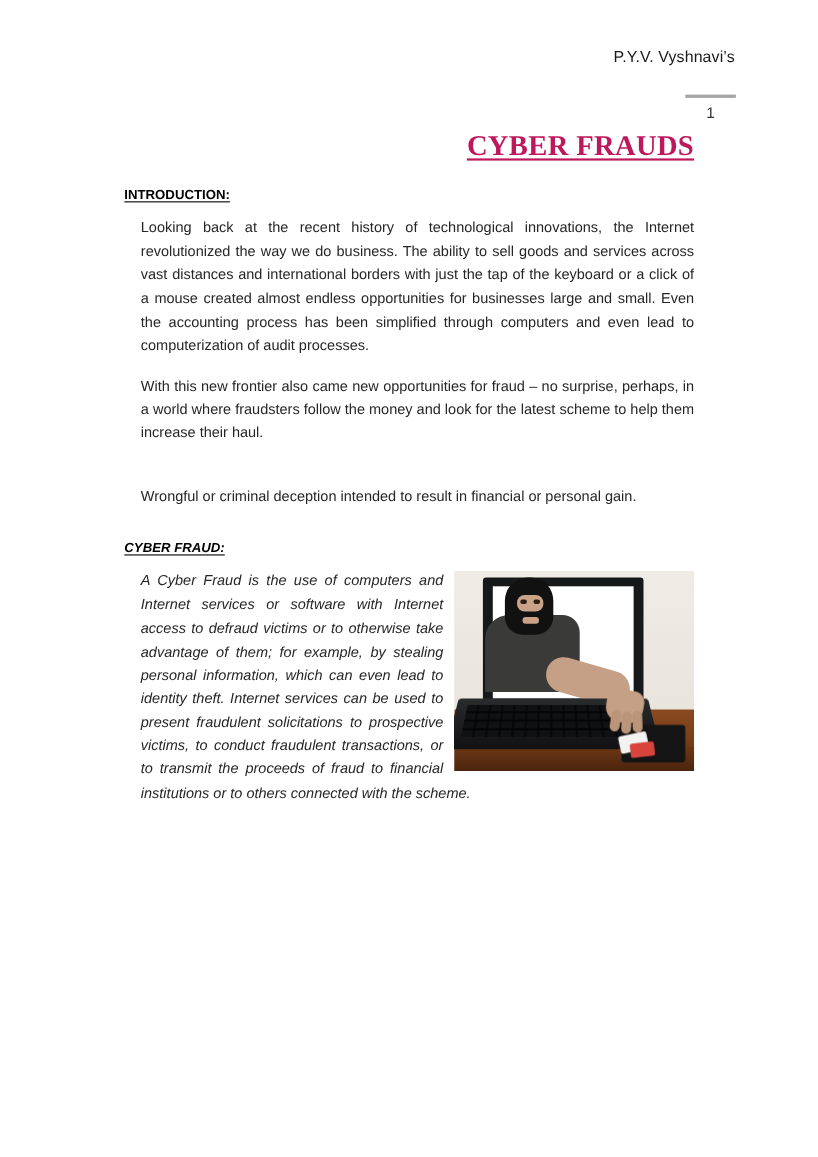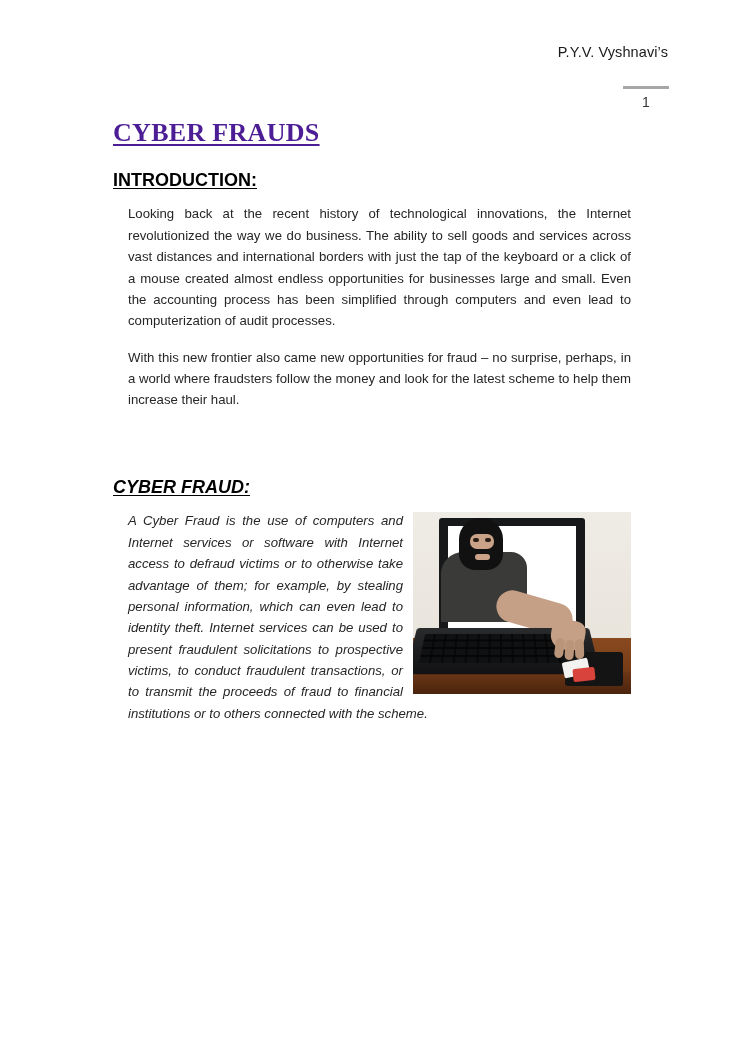--- a/index.html
+++ b/index.html
@@ -59,31 +59,31 @@
     position: absolute;
     left: 113px;
     top: 118px;
     width: 518px;
   }
 
   .doc-title {
     font-family: "Liberation Serif", serif;
     font-size: 26px;
     font-weight: bold;
-    color: #4c1d95;
-    text-align: left;
+    color: #be185d;
+    text-align: right;
     text-decoration: underline;
     text-underline-offset: 3px;
     letter-spacing: 0.3px;
     margin: 0 0 22px 0;
     line-height: 1.15;
   }
 
   .section-heading {
-    font-size: 18px;
+    font-size: 12px;
     font-weight: bold;
     color: #000000;
     text-decoration: underline;
     text-underline-offset: 2px;
     margin: 0 0 12px 0;
     line-height: 1.2;
   }
 
   .body-par {
     font-size: 13.2px;
@@ -327,20 +327,21 @@
 
     <div>
       <div class="section-heading">INTRODUCTION:</div>
       <p class="body-par">Looking back at the recent history of technological innovations, the Internet revolutionized the way we do business. The ability to sell goods and services across vast distances and international borders with just the tap of the keyboard or a click of a mouse created almost endless opportunities for businesses large and small. Even the accounting process has been simplified through computers and even lead to computerization of audit processes.</p>
       <p class="body-par">With this new frontier also came new opportunities for fraud – no surprise, perhaps, in a world where fraudsters follow the money and look for the latest scheme to help them increase their haul.</p>
     </div>
 
     <div class="gap-lg"></div>
 
     <div>
+      <p class="body-par par-plain">Wrongful or criminal deception intended to result in financial or personal gain.</p>
     </div>
 
     <div class="gap-md"></div>
 
     <div class="cyberfraud-block clearfix">
       <div class="section-heading">CYBER FRAUD:</div>
 
       <div class="figure">
         <div class="fig-wrap">
           <div class="fig-wall"></div>

